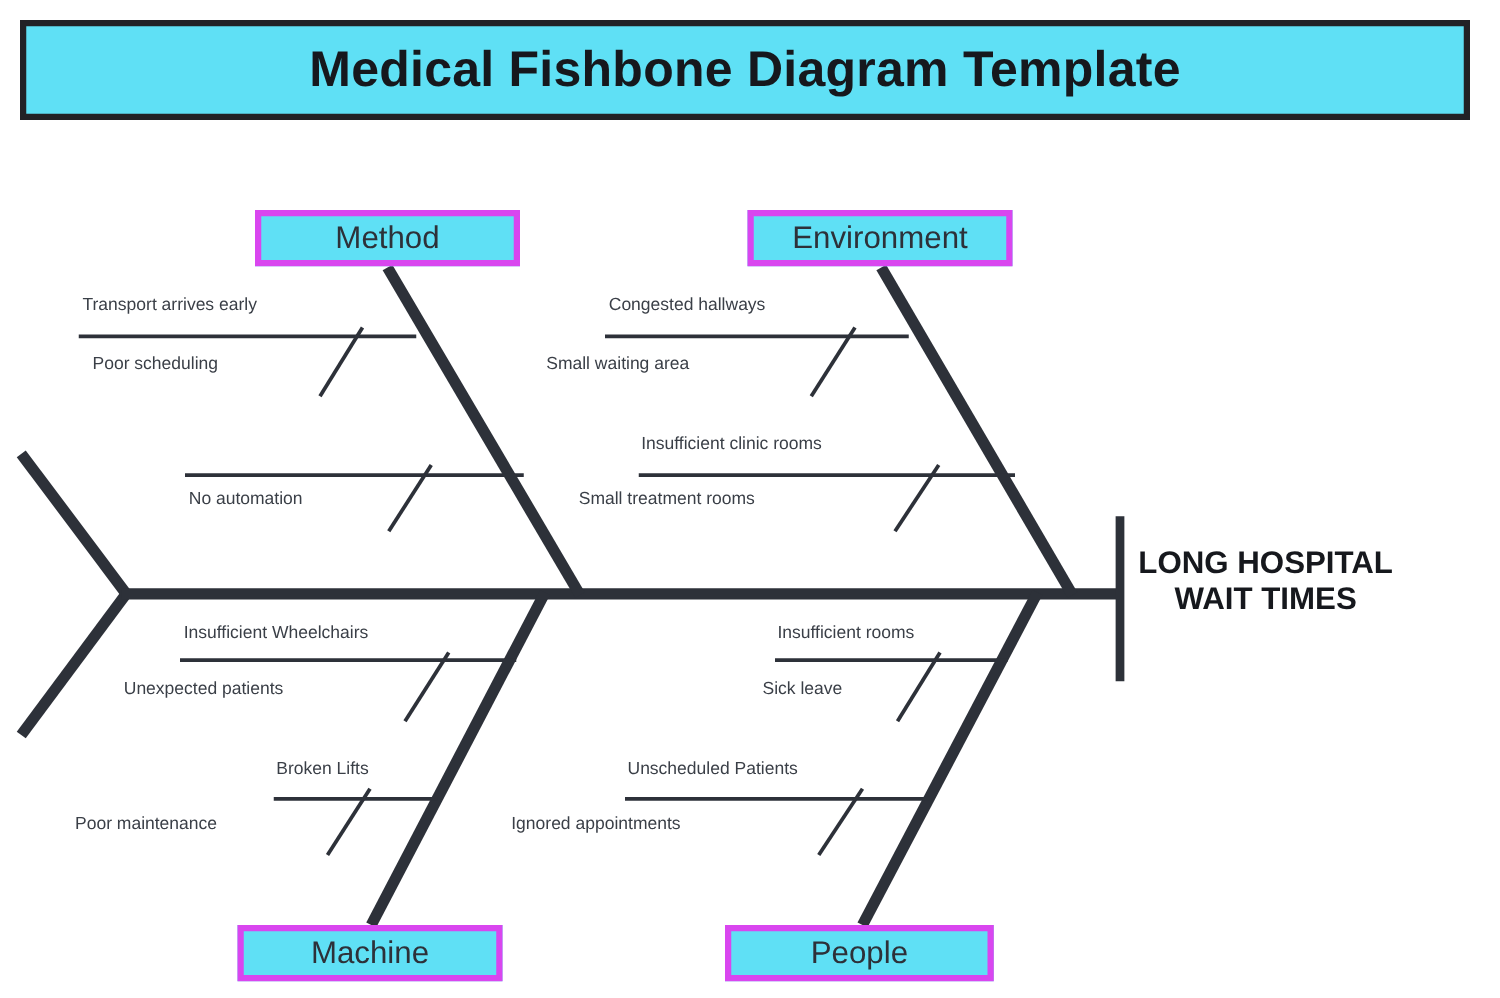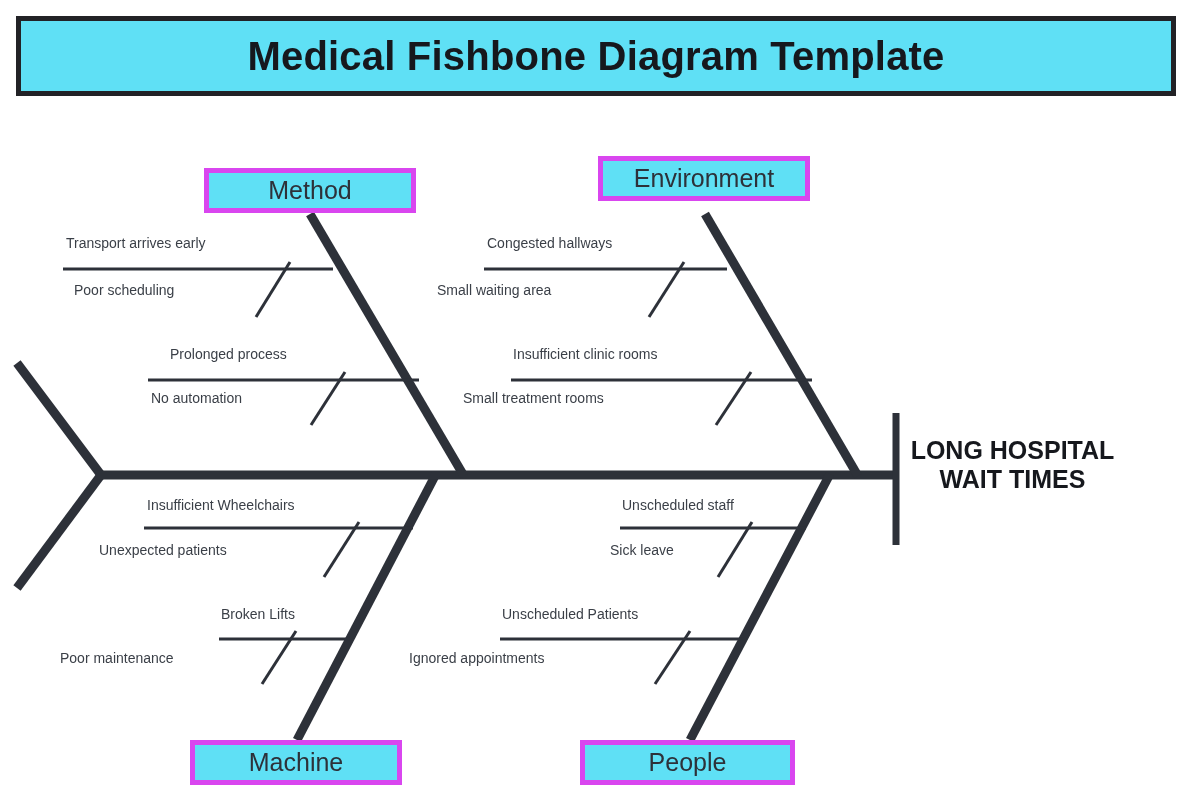--- a/index.html
+++ b/index.html
@@ -139,46 +139,45 @@
       <line x1="718" y1="577" x2="752" y2="522"></line>
 
       <line x1="500" y1="639" x2="744" y2="639"></line>
       <line x1="655" y1="684" x2="690" y2="631"></line>
     </g>
   </svg>
 
   <div class="cat-box" style="left:204px; top:168px; width:212px;">
     <span class="cat-label">Method</span>
   </div>
-  <div class="cat-box" style="left:598px; top:156px; width:212px;">
+  <div class="cat-box" style="left:598px; top:168px; width:212px;">
     <span class="cat-label">Environment</span>
   </div>
   <div class="cat-box" style="left:190px; top:740px; width:212px;">
     <span class="cat-label">Machine</span>
   </div>
   <div class="cat-box" style="left:580px; top:740px; width:215px;">
     <span class="cat-label">People</span>
   </div>
 
   <div class="cause-label" style="left:66px; top:236px;">Transport arrives early</div>
   <div class="cause-label" style="left:74px; top:283px;">Poor scheduling</div>
-  <div class="cause-label" style="left:170px; top:347px;">Prolonged process</div>
   <div class="cause-label" style="left:151px; top:391px;">No automation</div>
 
   <div class="cause-label" style="left:487px; top:236px;">Congested hallways</div>
   <div class="cause-label" style="left:437px; top:283px;">Small waiting area</div>
   <div class="cause-label" style="left:513px; top:347px;">Insufficient clinic rooms</div>
   <div class="cause-label" style="left:463px; top:391px;text-align:right;">Small treatment rooms</div>
 
   <div class="cause-label" style="left:99px; top:543px;">Unexpected patients</div>
   <div class="cause-label" style="left:147px; top:498px;">Insufficient Wheelchairs</div>
   <div class="cause-label" style="left:221px; top:607px;">Broken Lifts</div>
   <div class="cause-label" style="left:60px; top:651px;">Poor maintenance</div>
 
-  <div class="cause-label" style="left:622px; top:498px;">Unscheduled staff</div>
+  <div class="cause-label" style="left:622px; top:498px;">Insufficient rooms</div>
   <div class="cause-label" style="left:610px; top:543px;">Sick leave</div>
   <div class="cause-label" style="left:502px; top:607px;">Unscheduled Patients</div>
   <div class="cause-label" style="left:409px; top:651px;">Ignored appointments</div>
 
   <div class="effect-text">
     <span class="effect-line">LONG HOSPITAL</span>
     <span class="effect-line">WAIT TIMES</span>
   </div>
 
 </div>

